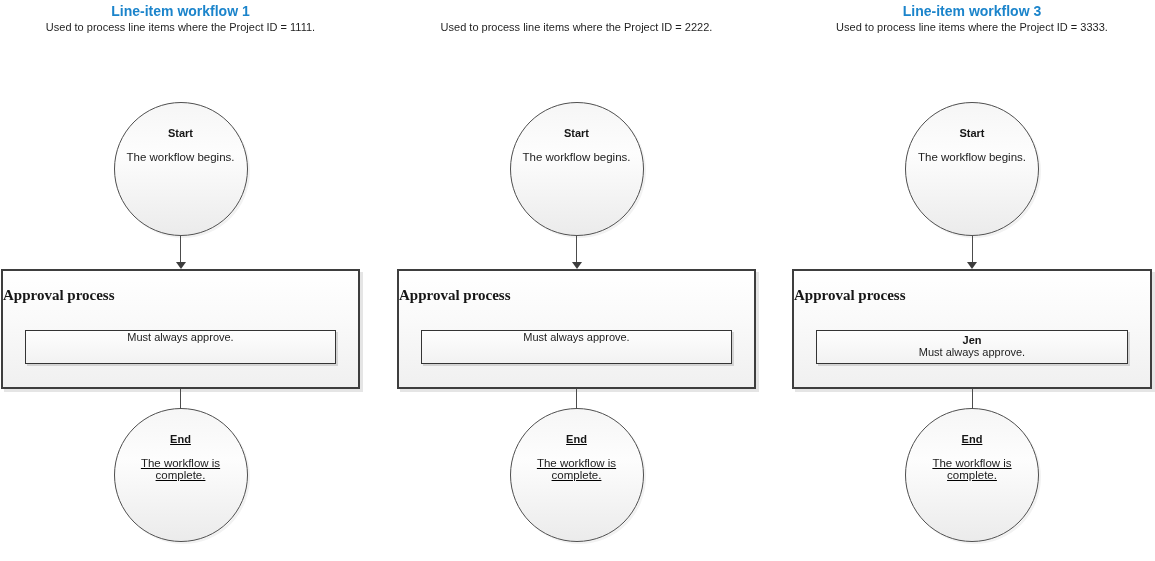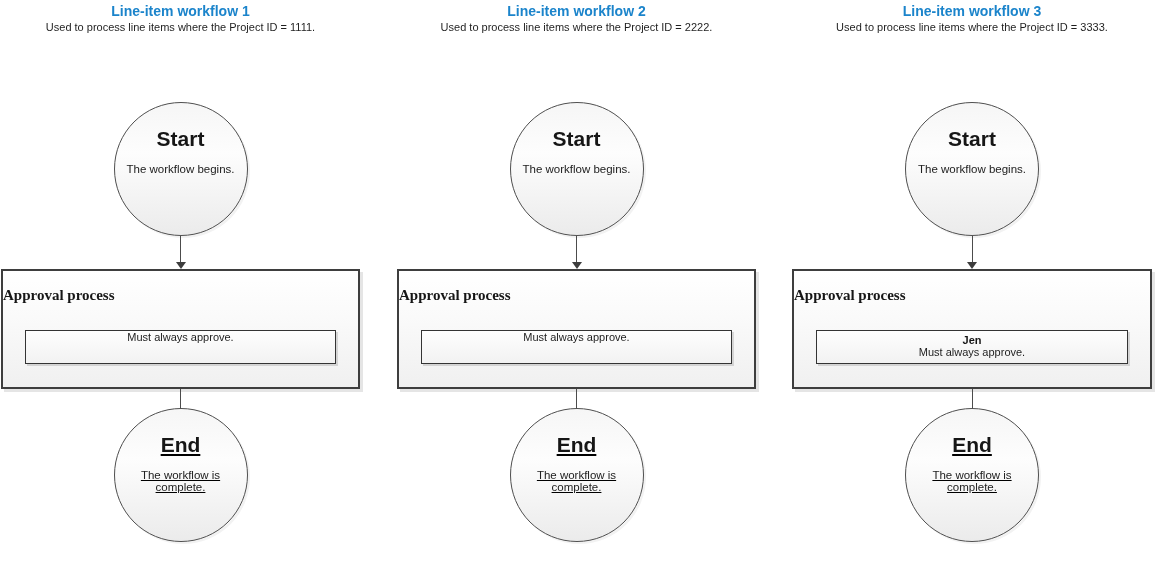--- a/index.html
+++ b/index.html
@@ -34,21 +34,21 @@
     width: 134px; height: 134px;
     border: 1px solid #4f4f4f; border-radius: 50%;
     box-sizing: border-box;
     background: linear-gradient(to bottom, #f6f6f6 0%, #fdfdfd 38%, #ebebeb 100%);
     box-shadow: 2px 2px 0 rgba(0,0,0,0.05);
     text-align: center;
   }
   .start-circle { top: 102px; }
   .end-circle   { top: 408px; text-decoration: underline; }
 
-  .circle-title { margin-top: 24px; font-size: 21px; font-weight: bold; color: #161616; }
+  .circle-title { margin-top: 24px; font-size: 11px; font-weight: bold; color: #161616; }
   .circle-desc  { margin-top: 12px; font-size: 11.5px; color: #212121; }
 
   .connector { position: absolute; left: 50%; width: 12px; margin-left: -6px; }
   .connector .line {
     position: absolute; top: 0; bottom: 6px; left: 50%;
     width: 1px; margin-left: -0.5px; background: #4c4c4c;
   }
   .connector .head {
     position: absolute; bottom: 0; left: 50%; margin-left: -5px;
     width: 0; height: 0;
@@ -110,21 +110,20 @@
       <div class="head"></div>
     </div>
 
     <div class="shape-circle end-circle">
       <div class="circle-title">End</div>
       <div class="circle-desc">The workflow is complete.</div>
     </div>
   </div>
 
   <div class="wf wf-2">
-    <div class="wf-title">Line-item workflow 2</div>
     <div class="wf-subtitle">Used to process line items where the Project ID = 2222.</div>
 
     <div class="shape-circle start-circle">
       <div class="circle-title">Start</div>
       <div class="circle-desc">The workflow begins.</div>
     </div>
 
     <div class="connector c1">
       <div class="line"></div>
       <div class="head"></div>

